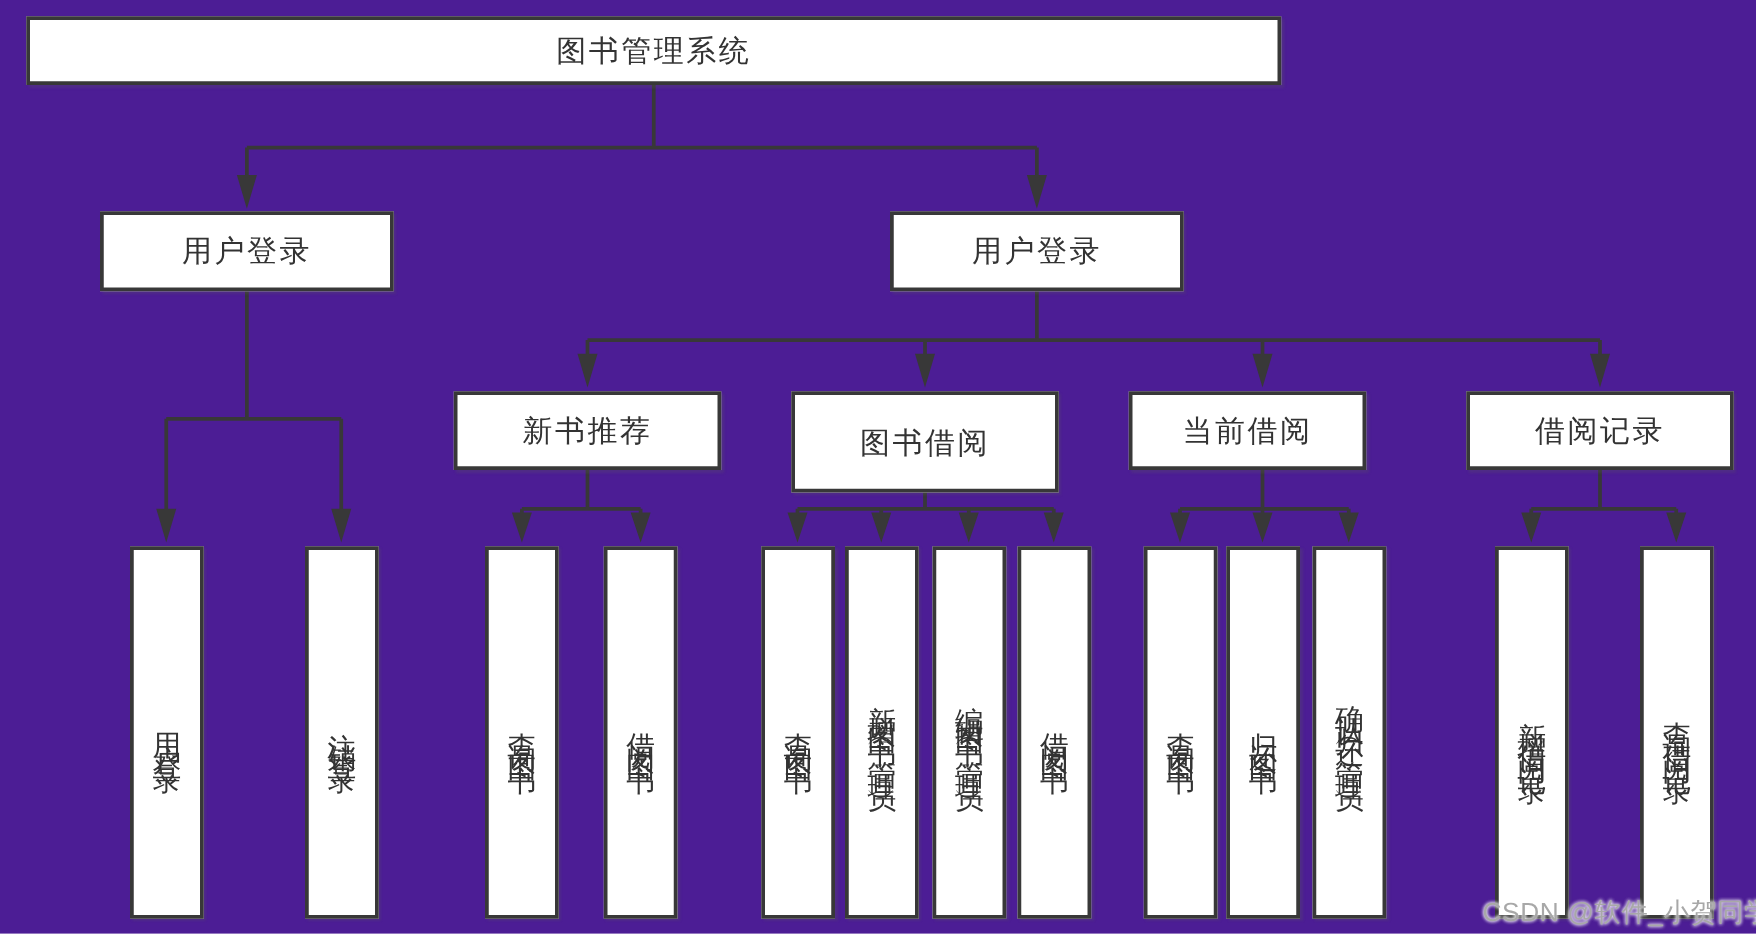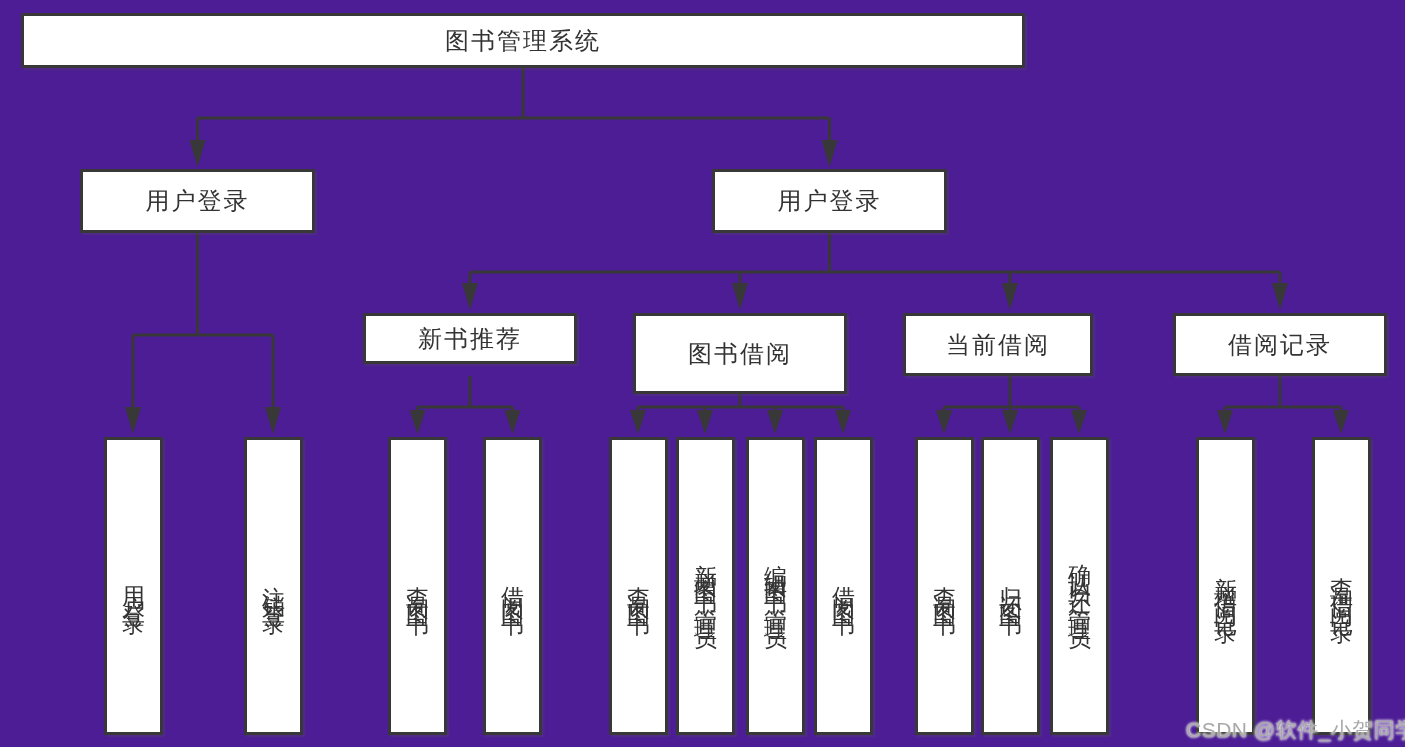--- a/index.html
+++ b/index.html
@@ -59,21 +59,21 @@
     white-space: nowrap;
     z-index: 10;
     text-shadow: 0 0 3px #ffffff, 0 0 3px #ffffff;
   }
 
   
   #n-root   { left: 21px;   top: 13px;  width: 1004px; height: 55px; }
   #n-login  { left: 80px;   top: 169px; width: 235px;  height: 64px; }
   #n-mgmt   { left: 712px;  top: 169px; width: 235px;  height: 64px; }
 
-  #n-rec    { left: 363px;  top: 313px; width: 214px;  height: 51px; }
+  #n-rec    { left: 363px;  top: 313px; width: 214px;  height: 63px; }
   #n-bor    { left: 633px;  top: 313px; width: 214px;  height: 81px; }
   #n-cur    { left: 903px;  top: 313px; width: 190px;  height: 63px; text-align: center; }
   #n-his    { left: 1173px; top: 313px; width: 214px;  height: 63px; }
 
   .leaf     { top: 437px; width: 59px; height: 298px; }
   #l-ul1 { left: 104px; }  #l-ul2 { left: 244px; }
   #l-r1  { left: 388px; }  #l-r2  { left: 483px; }
   #l-b1  { left: 609px; }  #l-b2  { left: 676px; }
   #l-b3  { left: 746px; }  #l-b4  { left: 814px; }
   #l-c1  { left: 915px; }  #l-c2  { left: 981px; }

